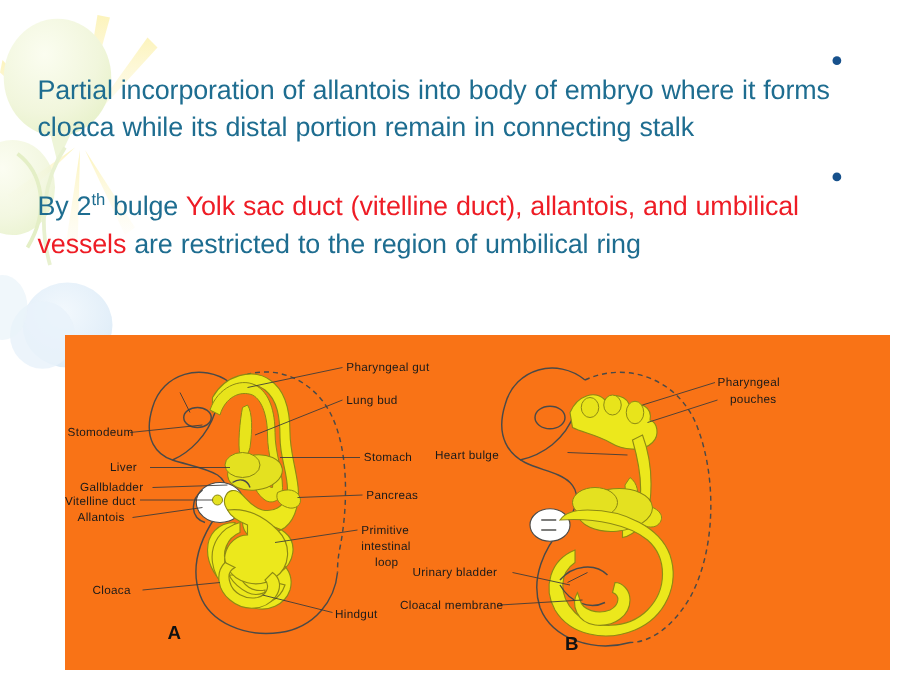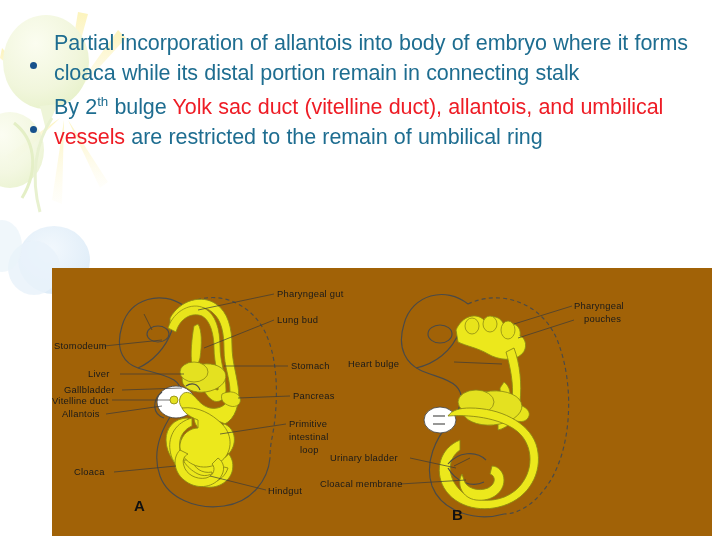--- a/index.html
+++ b/index.html
@@ -31,22 +31,23 @@
 
   
   .text-block {
     position: absolute;
     left: 30px;
     top: 28px;
     width: 660px;
   }
   .bullet-row {
     display: flex;
-    align-items: center;
+    align-items: flex-end;
     margin-bottom: 4px;
+    flex-direction: column;
   }
   .bullet-dot {
     flex: 0 0 auto;
     width: 24px;
     padding-top: 11px;
     text-align: left;
   }
   .bullet-dot i {
     display: inline-block;
     width: 7px;
@@ -69,21 +70,21 @@
     line-height: 0;
   }
 
   
   .figure-panel {
     position: absolute;
     left: 52px;
     top: 268px;
     width: 660px;
     height: 268px;
-    background: #a16207;
+    background: #f97316;
   }
   .figure-panel svg { display: block; }
 
   .fig-label {
     font-family: "Liberation Sans", sans-serif;
     font-size: 9.4px;
     fill: #1a1a1a;
     letter-spacing: 0.25px;
   }
   .fig-letter {
@@ -164,21 +165,21 @@
 
     <div class="bullet-row">
       <div class="bullet-dot"><i></i></div>
       <div class="bullet-text">
         <span>Partial incorporation of allantois into body of embryo where it forms cloaca while its distal portion remain in connecting stalk</span>
       </div>
     </div>
 
     <div class="bullet-row">
       <div class="bullet-dot"><i></i></div>
-      <div class="bullet-text"><span>By 2</span><sup>th</sup><span> bulge </span><span class="red">Yolk sac duct (vitelline duct), allantois, and umbilical vessels</span><span> are restricted to the remain of umbilical ring</span></div>
+      <div class="bullet-text"><span>By 2</span><sup>th</sup><span> bulge </span><span class="red">Yolk sac duct (vitelline duct), allantois, and umbilical vessels</span><span> are restricted to the region of umbilical ring</span></div>
     </div>
 
   </div>
 
   <div class="figure-panel">
     <svg width="660" height="268" viewBox="0 0 660 268">
 
       <g>
 
         <path class="outline-solid" d="M 132 38

